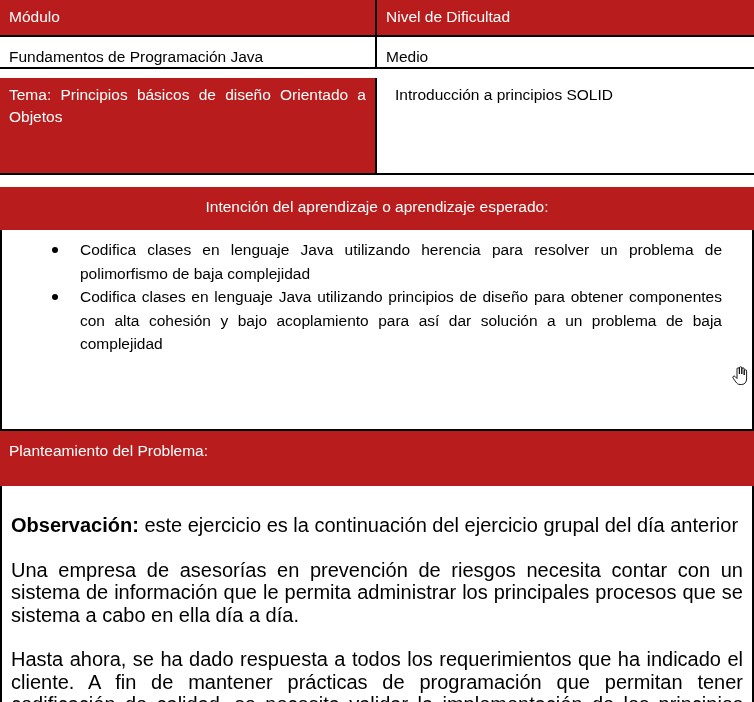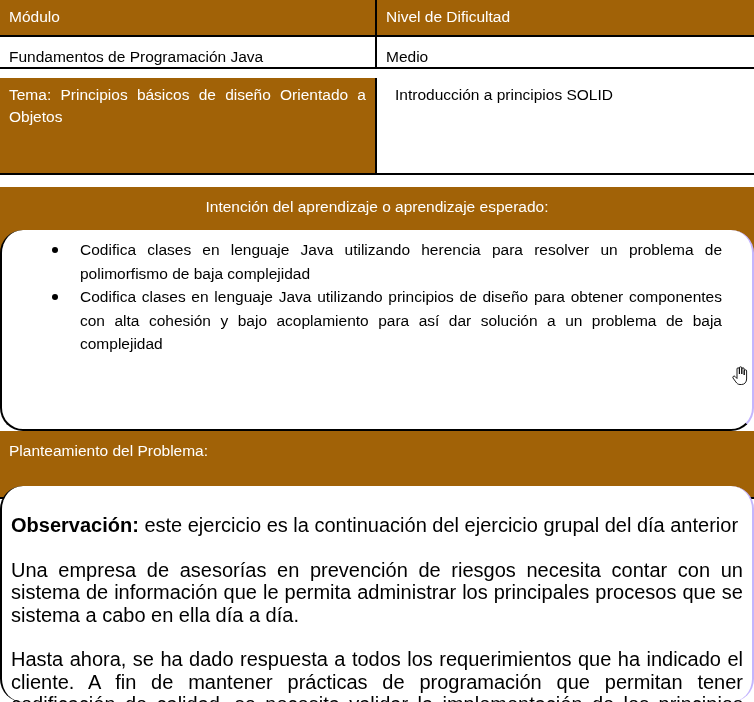--- a/index.html
+++ b/index.html
@@ -10,21 +10,21 @@
       overflow: hidden;
       background: #ffffff;
       font-family: "Liberation Sans", sans-serif;
     }
     .doc {
       position: relative;
       width: 754px;
       height: 702px;
       box-sizing: border-box;
     }
-    .blue { background: #a16207; color: #ffffff; }
+    .blue { background: #b91c1c; color: #ffffff; }
     .white { background: #ffffff; color: #000000; }
     .row {
       position: absolute;
       left: 0;
       width: 754px;
       box-sizing: border-box;
       display: flex;
     }
     .cell {
       box-sizing: border-box;
@@ -79,21 +79,21 @@
       text-align: justify;
     }
     .body-wrap { padding: 28px 9px 0 9px; box-sizing: border-box; width: 754px; }
     .cursor {
       position: absolute;
       left: 731px;
       top: 366px;
       width: 18px;
       height: 20px;
     }
-    .right-border { border-right: 2px solid #c4b5fd; border-radius: 23px; }
+    .right-border { border-right: 2px solid #000000; }
     .left-border { border-left: 2px solid #000; }
   </style>
 </head>
 <body>
 
 <div class="doc">
 
   <div class="row hb" id="r1">
     <div class="cell col-left blue">
       <span>Módulo</span>

